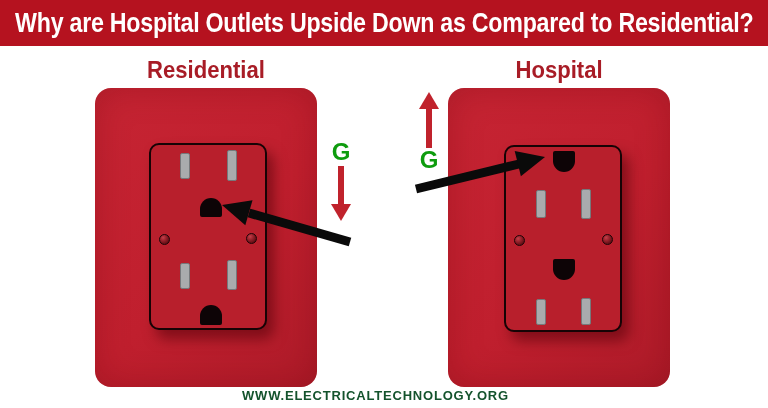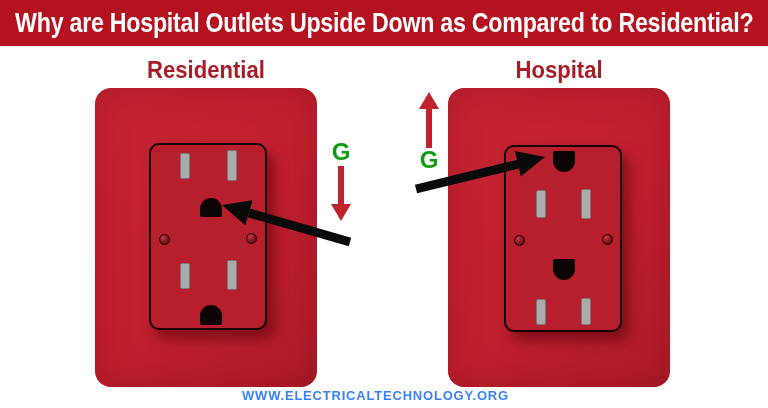--- a/index.html
+++ b/index.html
@@ -70,21 +70,21 @@
   .g-letter { color:#0E9C0E; font-size:24px; font-weight:bold; line-height:24px; }
   .dir-arrow { display:block; }
 
   
   .pointer { position:absolute; }
   .pointer.res-ptr { left:213px; top:193px; }
   .pointer.hos-ptr { left:406px; top:146px; }
 
   
   .footer { position:absolute; left:32px; right:0; top:388px; text-align:center;
-            color:#3b82f6; font-size:13px; font-weight:bold; letter-spacing:0.8px; }
+            color:#14532d; font-size:13px; font-weight:bold; letter-spacing:0.8px; }
 </style>
 </head>
 <body>
 
 <div class="stage">
 
   <div class="banner">
     <div class="banner-title">Why are Hospital Outlets Upside Down as Compared to Residential?</div>
   </div>
 

